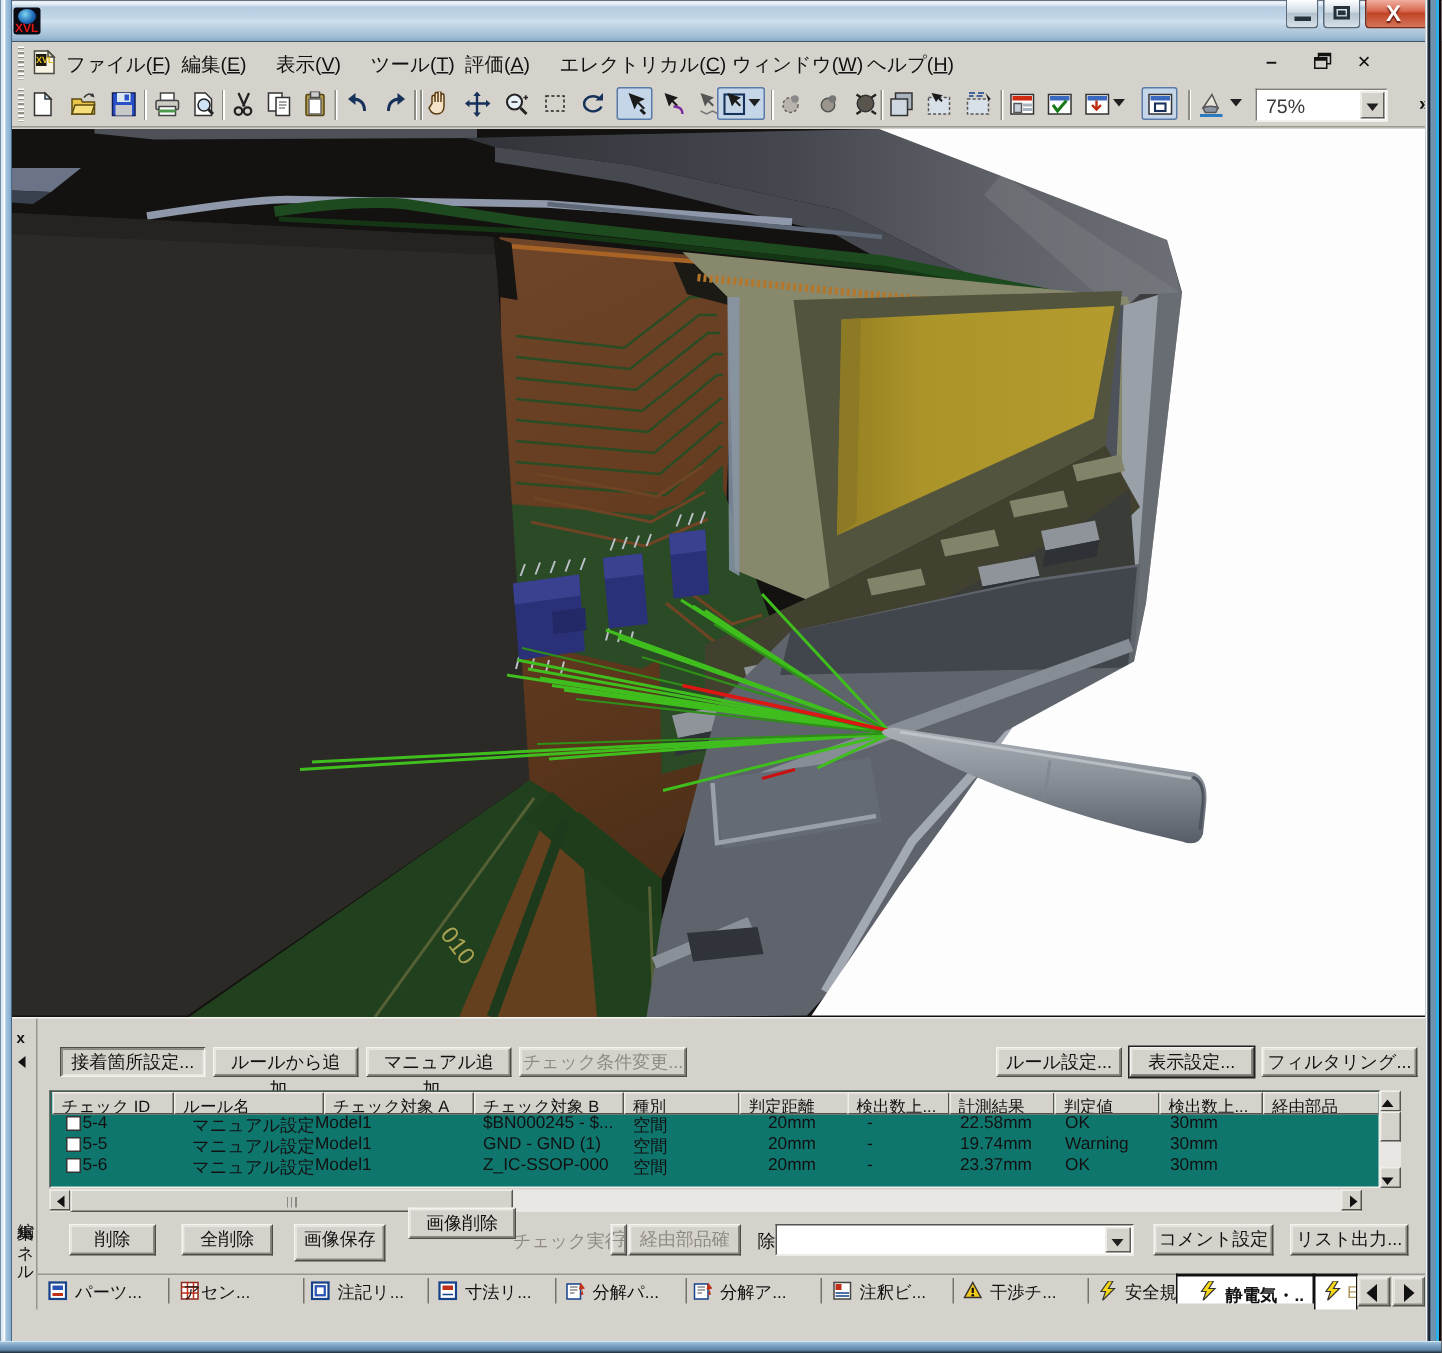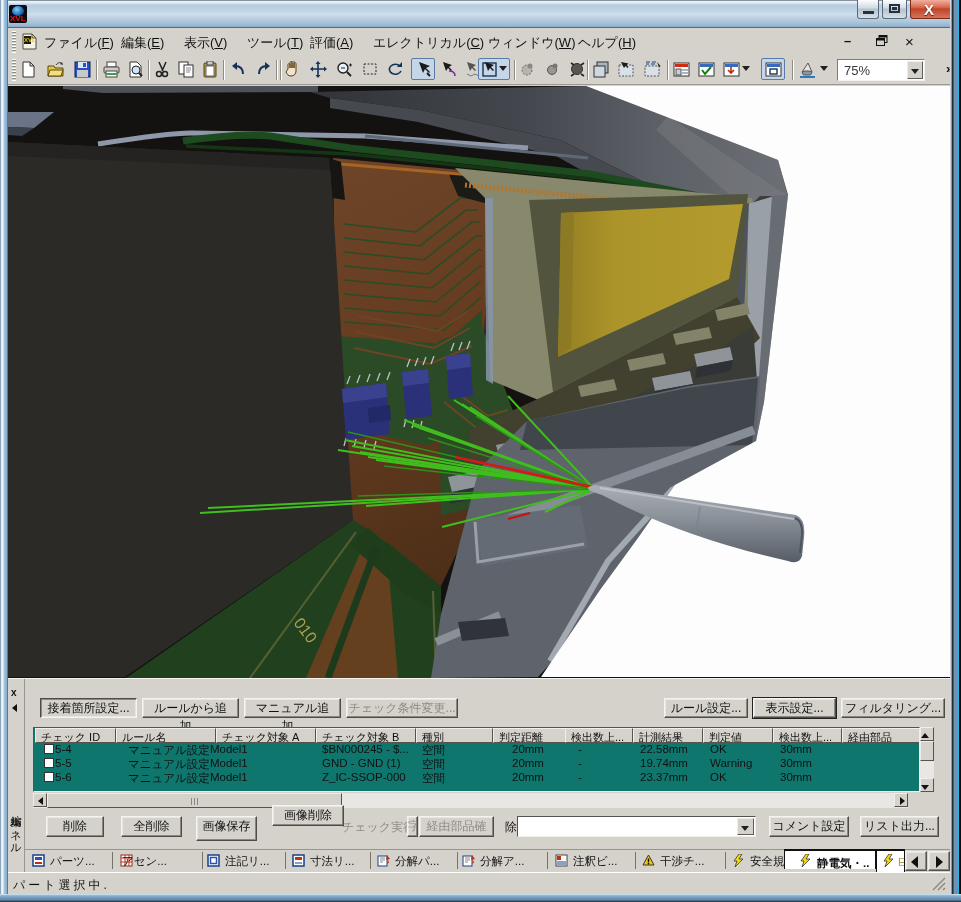--- a/index.html
+++ b/index.html
@@ -625,22 +625,16 @@
           <span class="tbl" style="left:21px;color:#b09a60">E</span>
         </div>
   <div class="navb" style="left:897px">
           <b style="margin:4px 0 0 5px;border-right:7px solid #111;border-top:6px solid transparent;border-bottom:6px solid transparent"></b>
         </div>
   <div class="navb" style="left:920px">
           <b style="margin:4px 0 0 7px;border-left:7px solid #111;border-top:6px solid transparent;border-bottom:6px solid transparent"></b>
         </div>
  </div>
 </div>
-<div id="statusbar">
-      <span style="left:5px;letter-spacing:3px">パート選択中.</span>
-      <svg style="position:absolute;right:4px;bottom:3px" width="14" height="14">
-        <path d="M13 1L1 13M13 6L6 13M13 11L11 13" stroke="#8a8781" stroke-width="1.4"></path>
-      </svg>
-    </div>
 <div id="bL"></div>
     <div id="bR"></div>
     <div id="bB"></div>
 </div>
 
 </body></html>

